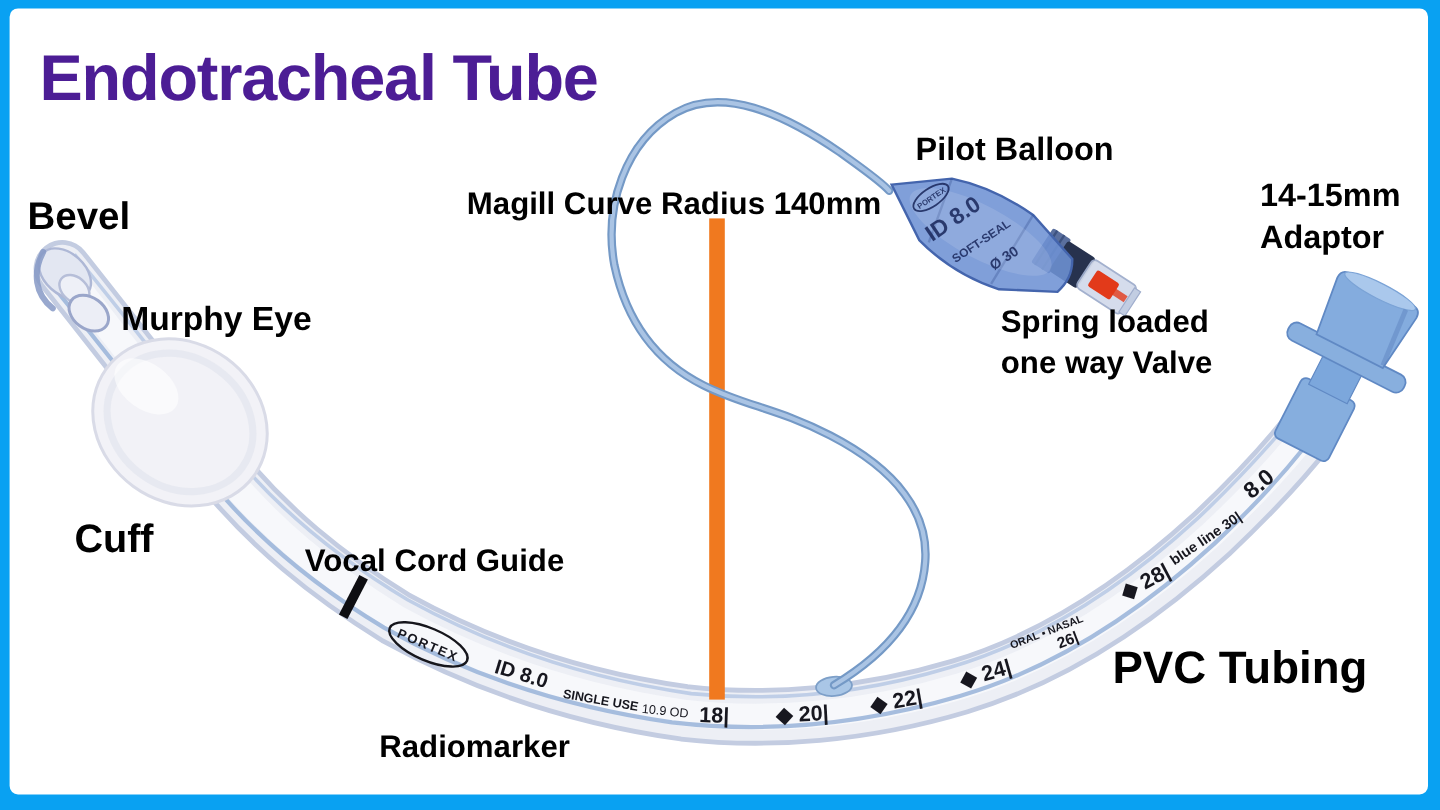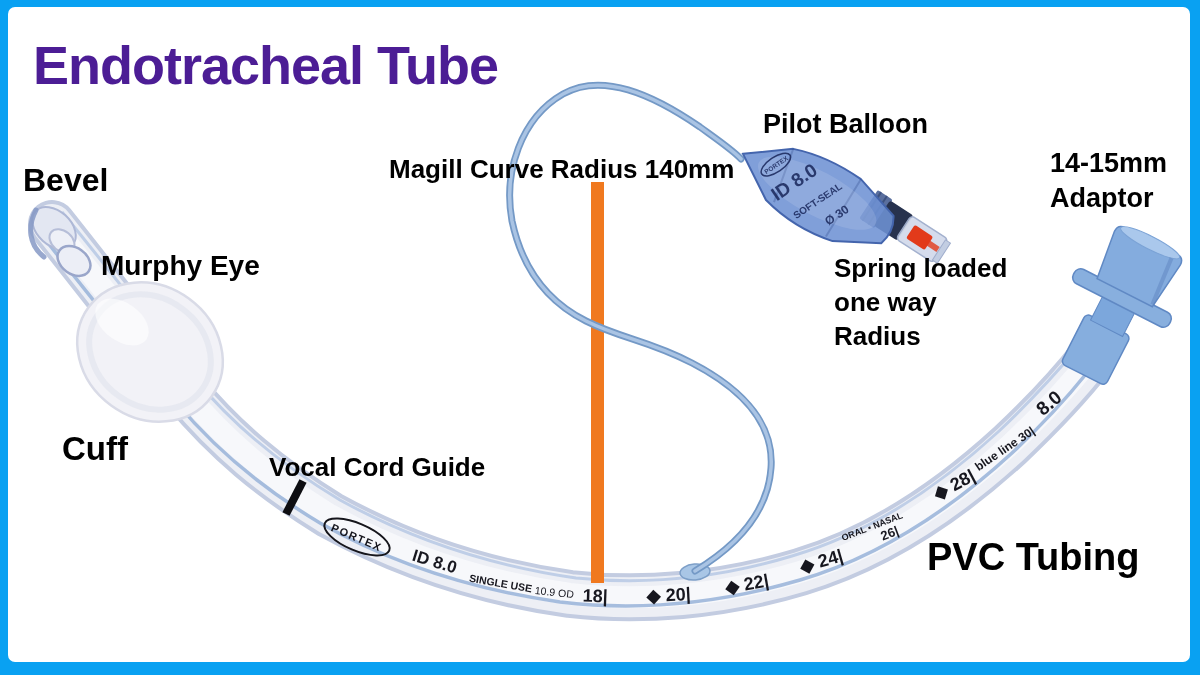--- a/index.html
+++ b/index.html
@@ -19,21 +19,21 @@
     color:#4c1d95;z-index:5;
   }
   .lbl{
     position:absolute;z-index:5;color:#000000;font-weight:bold;
     white-space:nowrap;line-height:1.3;
   }
   .lbl.center{white-space:normal;}
   #lbl-bevel   {left:23px;  top:160px; font-size:32px;}
   #lbl-murphy  {left:101px; top:248px; font-size:28px;}
   #lbl-cuff    {left:62px;  top:428px; font-size:33px;}
-  #lbl-vocal   {left:269px; top:451px; font-size:26px;}
+  #lbl-vocal   {left:254px; top:451px; font-size:26px;}
   #lbl-radio   {left:316px; top:606px; font-size:26px;}
   #lbl-magill  {left:389px; top:153px; font-size:26px;}
   #lbl-pilot   {left:763px; top:107px; font-size:27px;}
   #lbl-spring  {left:822px; top:252px; font-size:26px; width:182px;margin-left:12px;}
   #lbl-adaptor {left:1050px;top:146px; font-size:27px; width:140px;}
   #lbl-pvc     {left:899px; top:533px; font-size:38px;margin-left:28px;}
 </style>
 </head>
 <body>
 
@@ -129,24 +129,25 @@
       <path d="M 26 -58 L 30 -8" stroke="#5d84c0" stroke-width="4" opacity="0.5" fill="none"></path>
     </g>
   </svg>
 
   <h1 class="title">Endotracheal Tube</h1>
 
   <div class="lbl" id="lbl-bevel">Bevel</div>
   <div class="lbl" id="lbl-murphy">Murphy Eye</div>
   <div class="lbl" id="lbl-cuff">Cuff</div>
   <div class="lbl" id="lbl-vocal">Vocal Cord Guide</div>
+  <div class="lbl" id="lbl-radio">Radiomarker</div>
   <div class="lbl" id="lbl-magill">Magill Curve Radius 140mm</div>
   <div class="lbl" id="lbl-pilot">Pilot Balloon</div>
   <div class="lbl center" id="lbl-spring">
     <div>Spring loaded</div>
-    <div>one way Radius</div>
+    <div>one way Valve</div>
   </div>
   <div class="lbl center" id="lbl-adaptor">
     <div>14-15mm</div>
     <div>Adaptor</div>
   </div>
   <div class="lbl" id="lbl-pvc">PVC Tubing</div>
 </div>
 
 </body></html>

